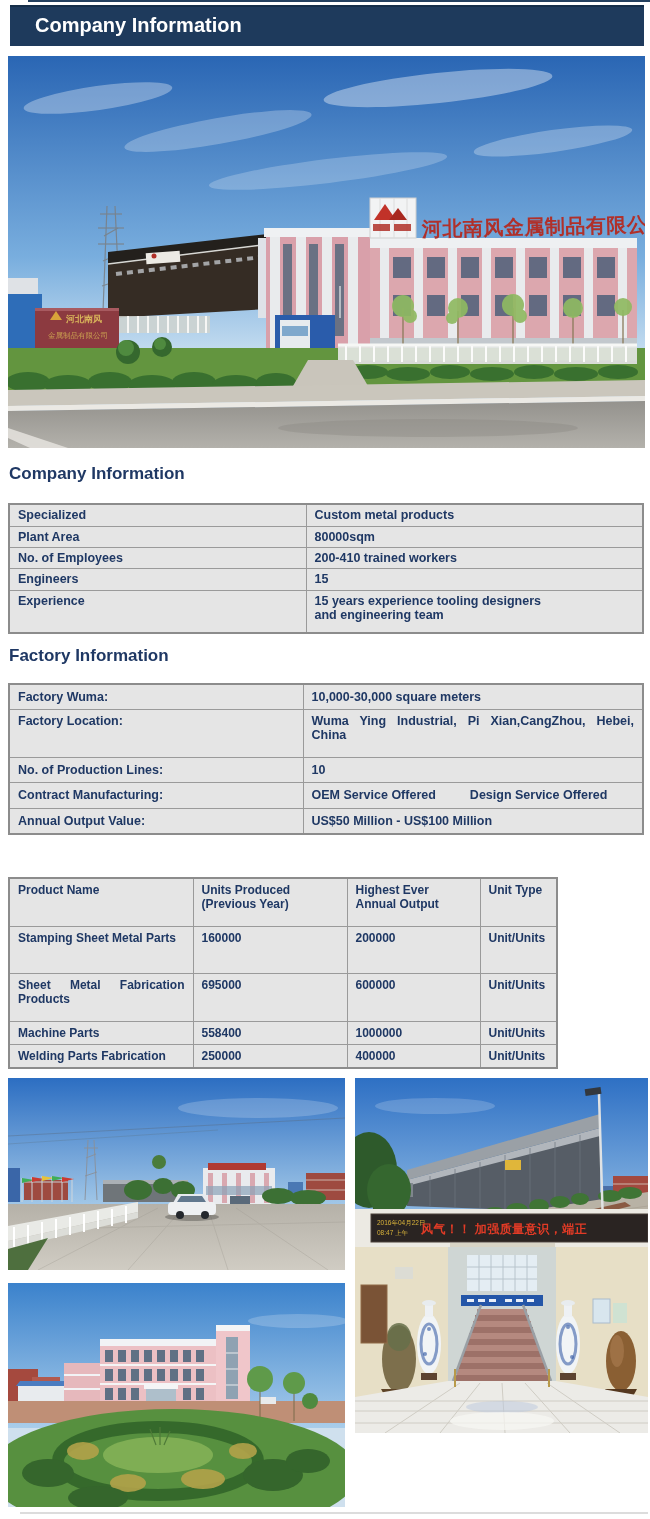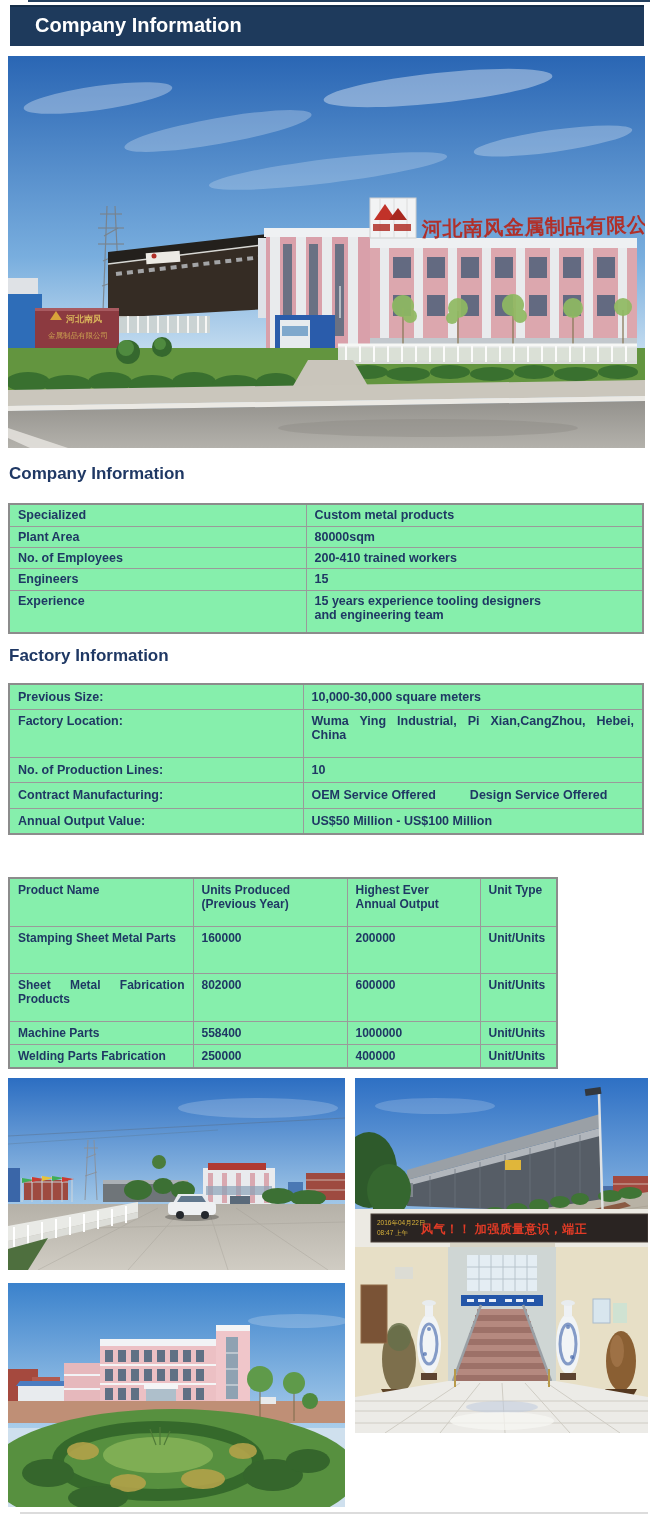--- a/index.html
+++ b/index.html
@@ -12,21 +12,21 @@
   .title-bar{
     left:10px;top:5px;width:634px;height:41px;background:#1e3a5c;
     border-top:2px solid #152e49;box-sizing:border-box;
     color:#ffffff;font-size:20px;font-weight:bold;line-height:37px;padding-left:25px;
   }
   .photo{overflow:hidden;background:#cfe0ee;}
   .photo svg{display:block;}
   .section-heading{left:9px;color:#1f3864;font-size:17px;font-weight:bold;}
   table.tbl{
     position:absolute;left:8px;border-collapse:collapse;table-layout:fixed;
-    background:#86efac;border:2px solid #8c8c8c;padding-left:14px;
+    background:#e5e5e5;border:2px solid #8c8c8c;padding-left:14px;
   }
   table.tbl td{
     border:1px solid #9a9a9a;color:#1f3864;font-weight:bold;
     font-size:12.5px;padding:1px 8px;vertical-align:middle;box-sizing:border-box;
   }
   #table3 td{vertical-align:top;padding-top:4px;font-size:12px;}
   .pre{white-space:pre-line;}
   .just{text-align:justify;}
   .gap{display:inline-block;width:34px;}
   .bottom-rule{left:20px;top:1512px;width:628px;height:2px;background:#dcdcdc;}
@@ -290,21 +290,21 @@
 
 <div class="abs section-heading" style="top:646px;">Factory Information</div>
 
 <table class="tbl" id="table2" style="top:683px;width:636px;">
   <colgroup>
       <col style="width:294px;">
       <col>
     </colgroup>
   <tbody>
     <tr style="height:25px;">
-      <td>Previous Size:</td>
+      <td>Factory Wuma:</td>
       <td>10,000-30,000 square meters</td>
     </tr>
     <tr style="height:48px;">
       <td style="vertical-align:top;padding-top:4px;">Factory Location:</td>
       <td class="just" style="vertical-align:top;padding-top:4px;">Wuma Ying Industrial, Pi Xian,CangZhou, Hebei, China</td>
     </tr>
     <tr style="height:25px;">
       <td>No. of Production Lines:</td>
       <td>10</td>
     </tr>
@@ -340,21 +340,21 @@
       <td class="pre">Unit Type</td>
     </tr>
     <tr style="height:47px;">
       <td class="just">Stamping Sheet Metal Parts</td>
       <td>160000</td>
       <td>200000</td>
       <td>Unit/Units</td>
     </tr>
     <tr style="height:48px;">
       <td class="just">Sheet Metal Fabrication Products</td>
-      <td>802000</td>
+      <td>695000</td>
       <td>600000</td>
       <td>Unit/Units</td>
     </tr>
     <tr style="height:23px;">
       <td>Machine Parts</td>
       <td>558400</td>
       <td>1000000</td>
       <td>Unit/Units</td>
     </tr>
     <tr style="height:24px;">

